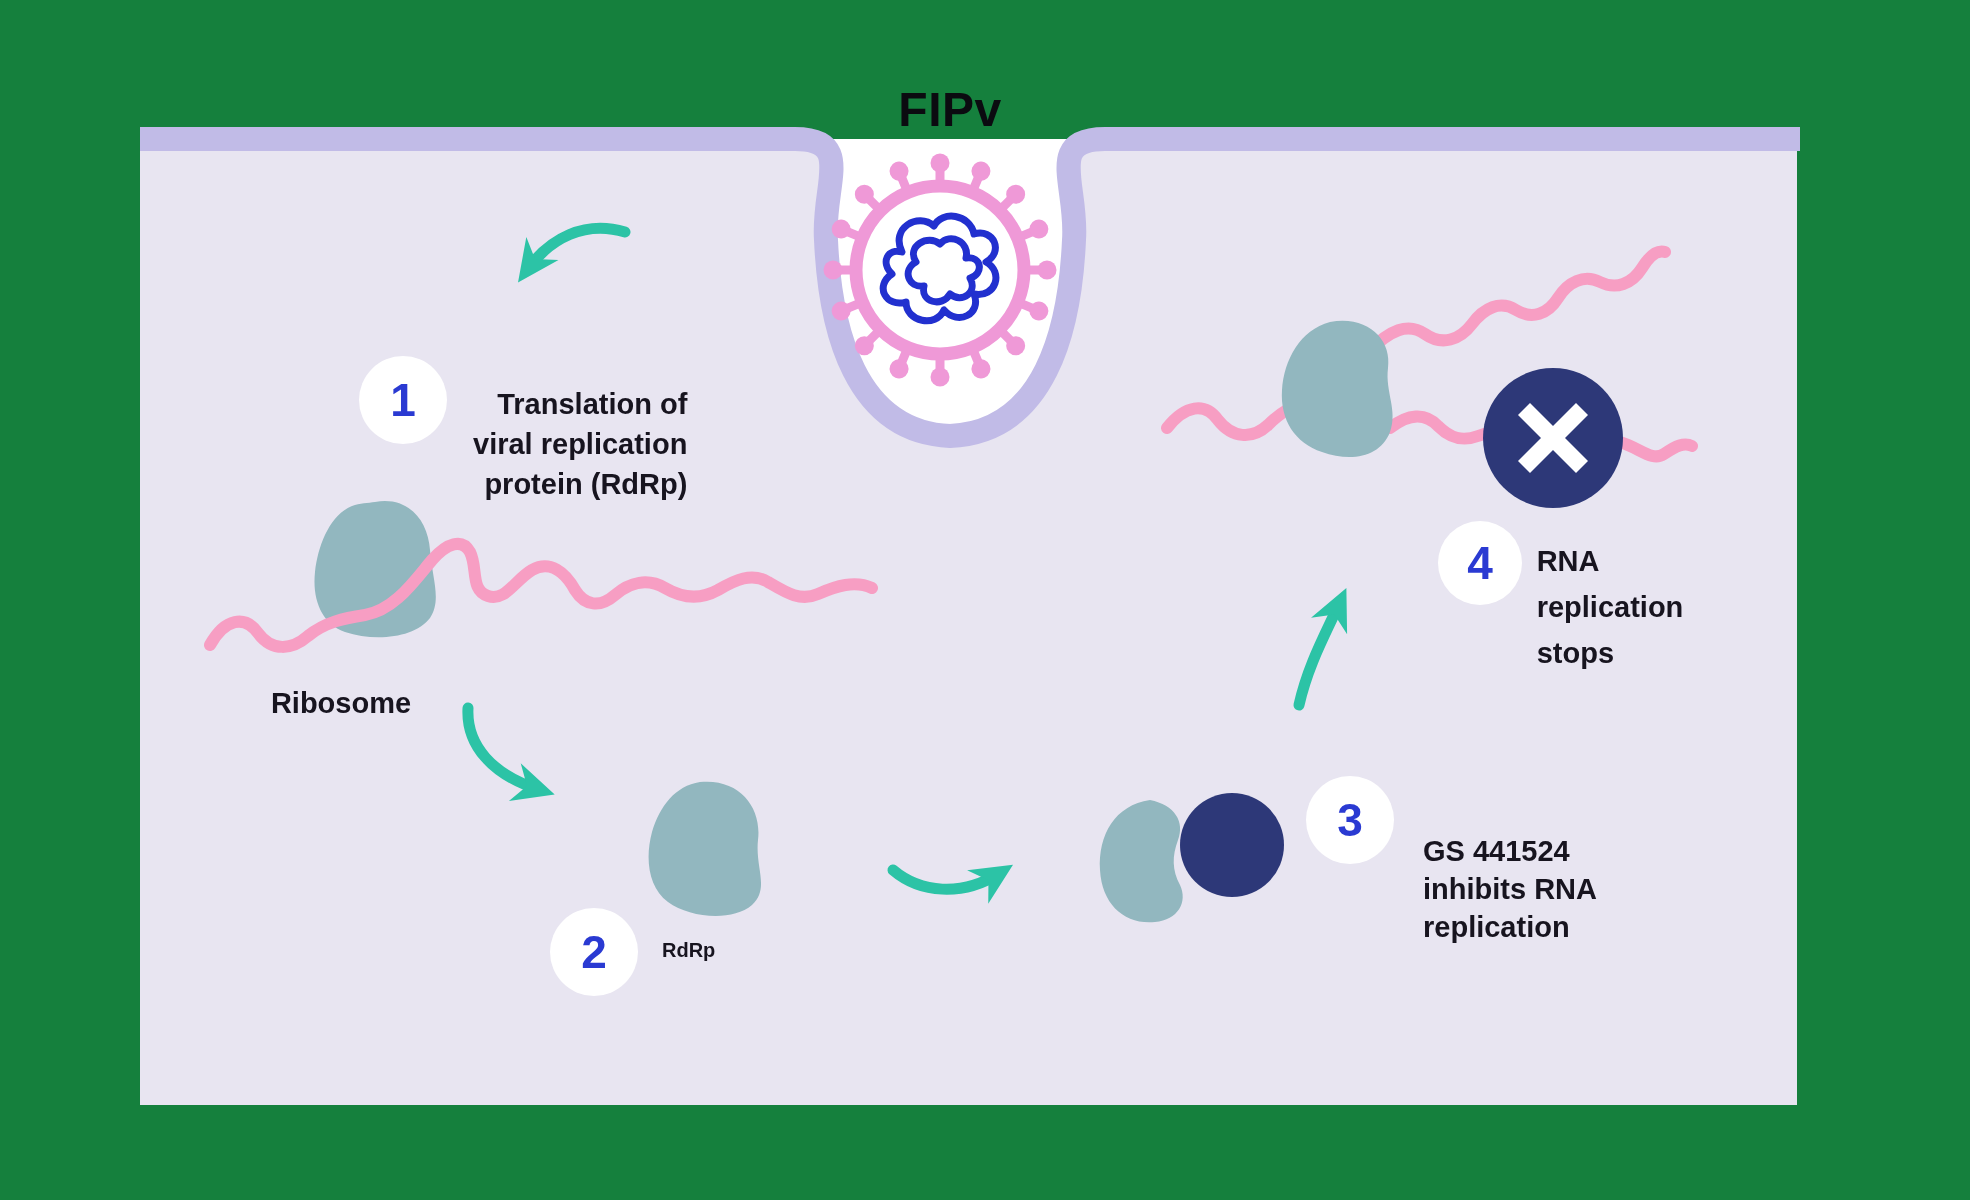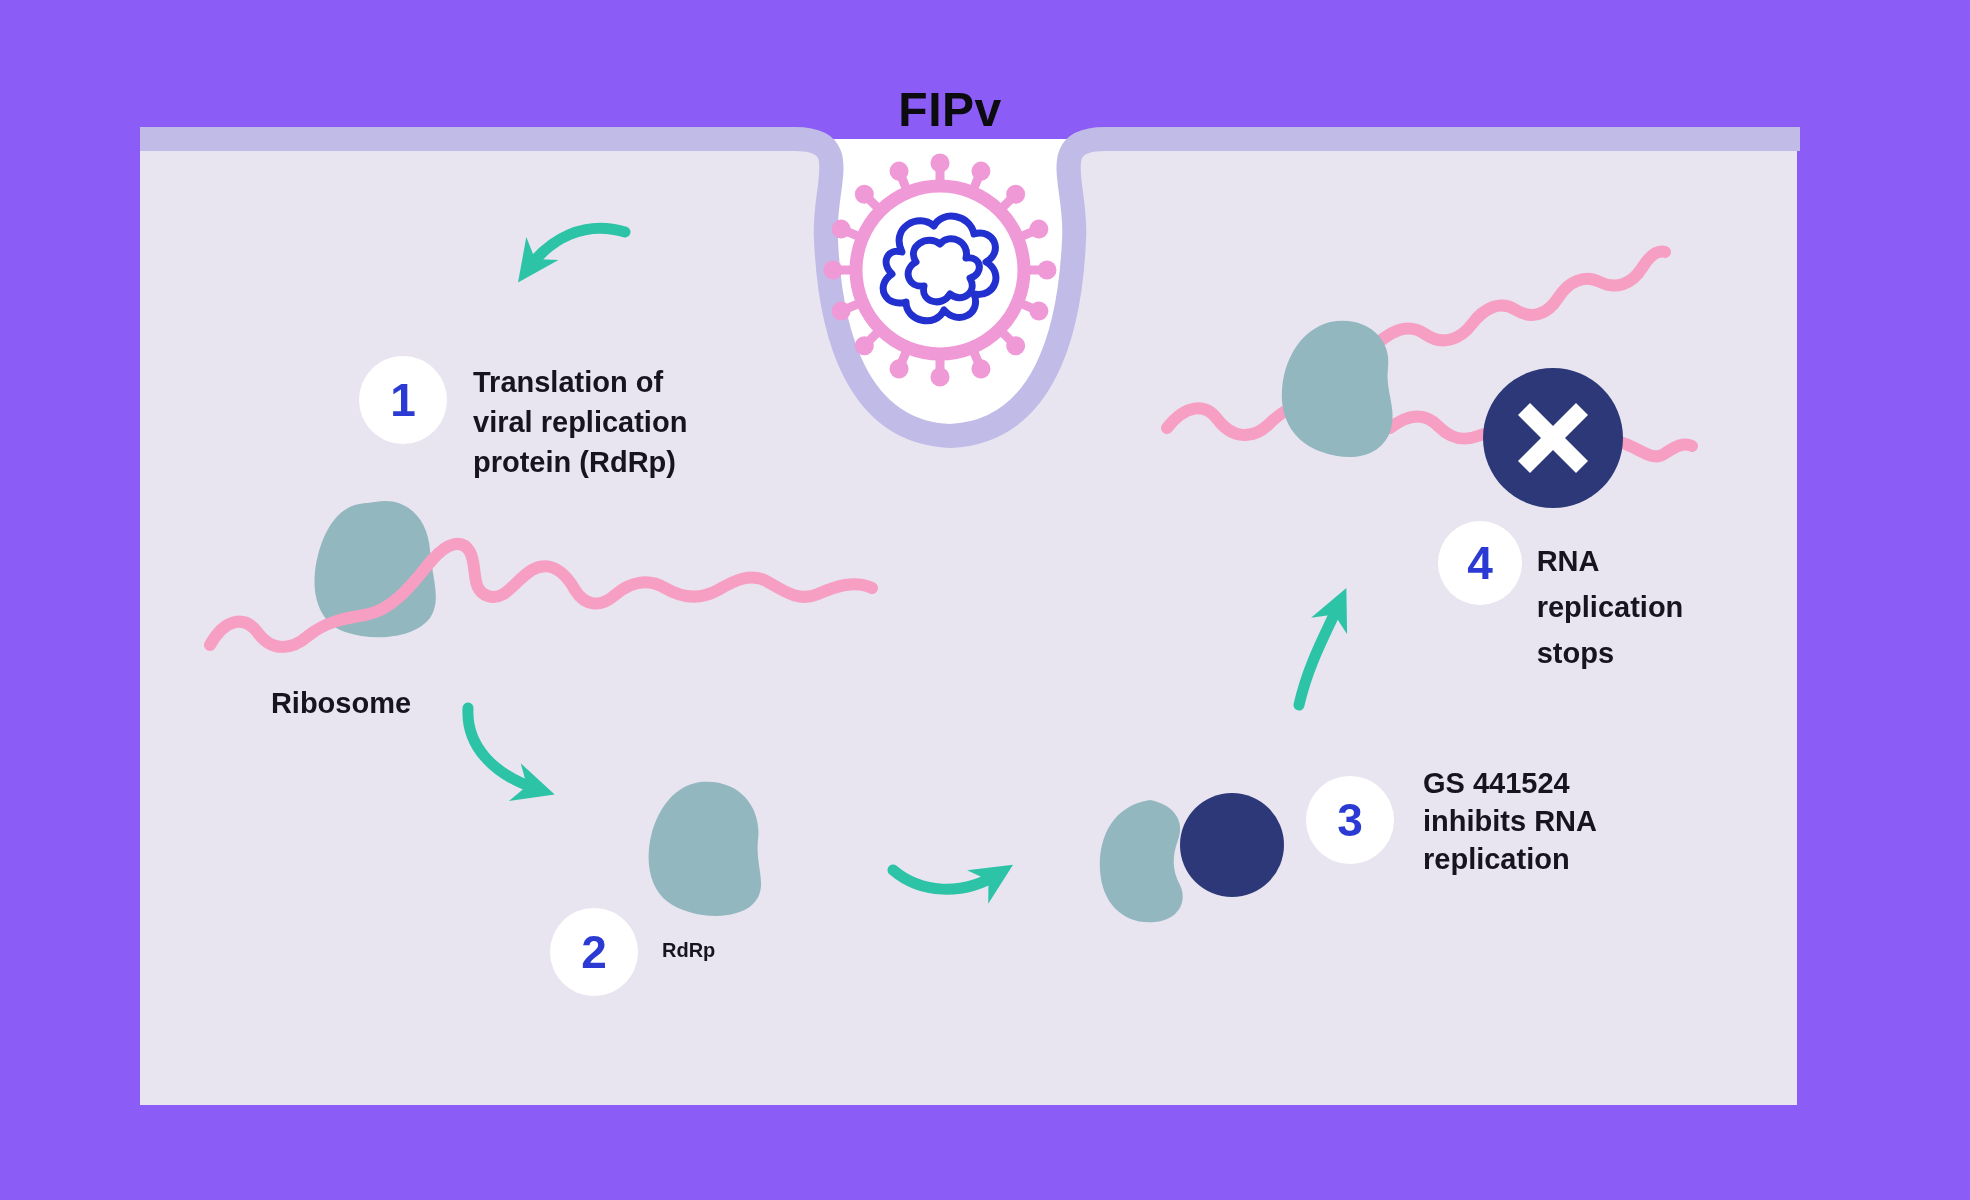--- a/index.html
+++ b/index.html
@@ -1,19 +1,19 @@
 <!DOCTYPE html>
 <html><head>
 <meta charset="utf-8">
 <style>
   html,body{margin:0;padding:0;background:#ffffff;}
   #stage{
     position:relative;
     width:1970px;height:1200px;
-    background:#8b5cf6;
+    background:#15803d;
     font-family:"Liberation Sans","DejaVu Sans",sans-serif;
     overflow:hidden;
   }
   #art{position:absolute;left:0;top:0;}
   .txt{
     position:absolute;
     color:#17141f;
     font-weight:800;
     font-size:29px;
     line-height:40px;
@@ -134,36 +134,36 @@
         <line x1="1582" y1="409" x2="1524" y2="467"></line>
       </g>
     </g>
   </svg>
 
   <div class="txt title" style="left:950px;top:84px;">FIPv</div>
 
   <div class="numcircle" style="left:359px;top:356px;">
     <span>1</span>
   </div>
-  <div class="txt" style="left:473px;top:362px;">
+  <div class="txt" style="left:473px;top:384px;text-align:right;">
     <div>Translation of</div>
     <div>viral replication</div>
     <div>protein (RdRp)</div>
   </div>
   <div class="txt center-label" style="left:341px;top:657px;">Ribosome</div>
 
   <div class="numcircle" style="left:550px;top:908px;">
     <span>2</span>
   </div>
   <div class="txt" style="left:662px;top:930px;font-size:20px;">RdRp</div>
 
   <div class="numcircle" style="left:1306px;top:776px;">
     <span>3</span>
   </div>
-  <div class="txt" style="left:1423px;top:764px;line-height:38px;">
+  <div class="txt" style="left:1423px;top:832px;line-height:38px;">
     <div>GS 441524</div>
     <div>inhibits RNA</div>
     <div>replication</div>
   </div>
 
   <div class="numcircle" style="left:1438px;top:521px;width:84px;height:84px;">
     <span>4</span>
   </div>
   <div class="txt center-block" style="left:1610px;top:538px;">
     <div>RNA</div>

